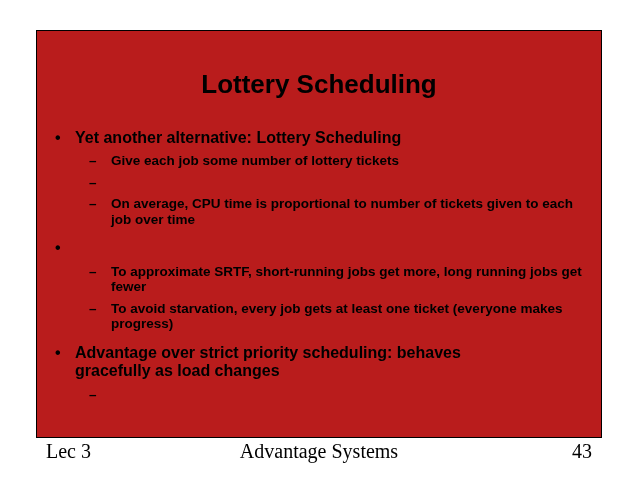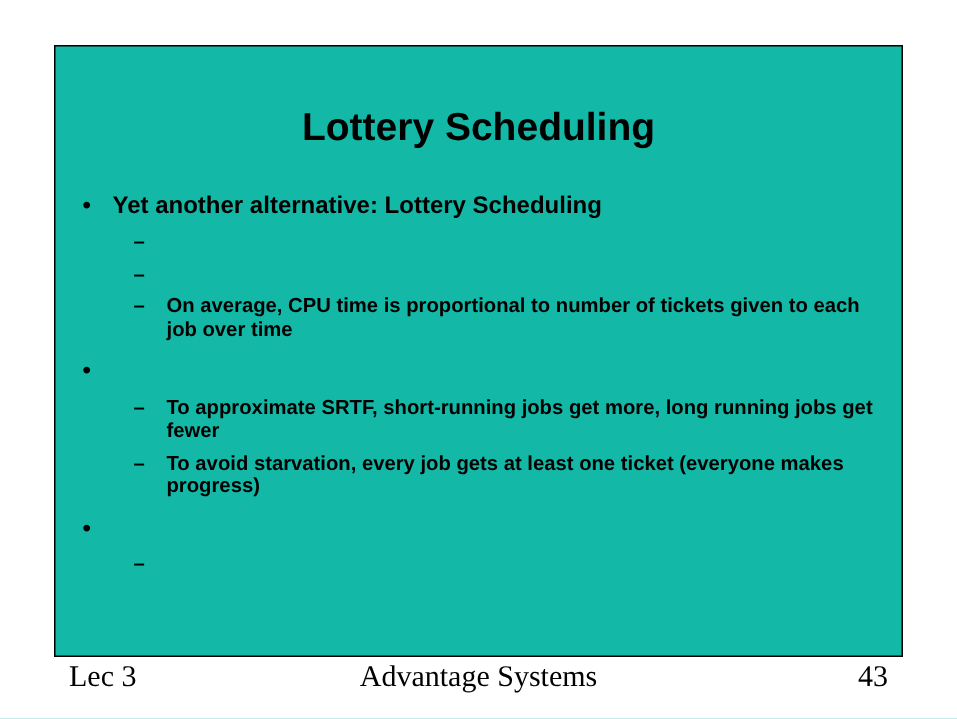--- a/index.html
+++ b/index.html
@@ -13,21 +13,21 @@
     overflow: hidden;
   }
   .frame {
     position: absolute;
     left: 36px;
     top: 30px;
     width: 566px;
     height: 408px;
     border: 1px solid #000000;
     box-sizing: border-box;
-    background: #14b8a6;
+    background: #b91c1c;
   }
   .title {
     margin: 38px 0 0 0;
     text-align: center;
     font-size: 26px;
     line-height: 30px;
     font-weight: bold;
   }
   .body {
     margin-top: 30px;
@@ -79,20 +79,21 @@
 
     <div class="body">
 
       <div class="li l1">
         <span class="marker">•</span>
         <span class="text">Yet another alternative: Lottery Scheduling</span>
       </div>
 
       <div class="li l2">
         <span class="marker">–</span>
+        <span class="text">Give each job some number of lottery tickets</span>
       </div>
 
       <div class="li l2">
         <span class="marker">–</span>
       </div>
 
       <div class="li l2">
         <span class="marker">–</span>
         <span class="text">On average, CPU time is proportional to number of tickets given to each job over time</span>
       </div>
@@ -106,20 +107,21 @@
         <span class="text">To approximate SRTF, short-running jobs get more, long running jobs get fewer</span>
       </div>
 
       <div class="li l2">
         <span class="marker">–</span>
         <span class="text">To avoid starvation, every job gets at least one ticket (everyone makes progress)</span>
       </div>
 
       <div class="li l1">
         <span class="marker">•</span>
+        <span class="text">Advantage over strict priority scheduling: behaves gracefully as load changes</span>
       </div>
 
       <div class="li l2">
         <span class="marker">–</span>
       </div>
 
     </div>
   </div>
 
   <div class="footer">

